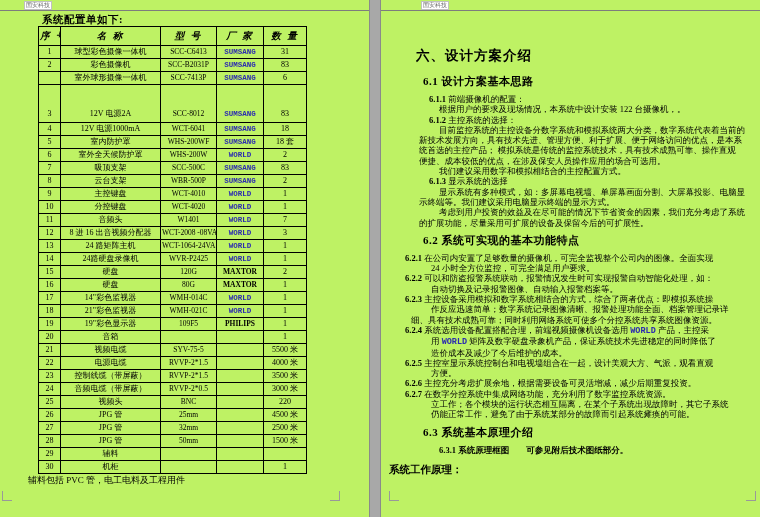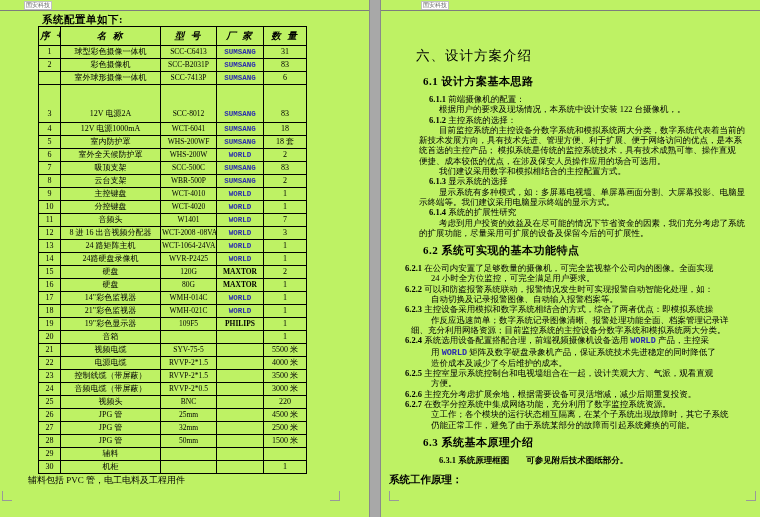--- a/index.html
+++ b/index.html
@@ -42,21 +42,21 @@
   col.c-no{width:22px;}col.c-name{width:100px;}col.c-model{width:56px;}
   col.c-mfr{width:47px;}col.c-qty{width:43px;}
   td.model{font-size:7.5px;}
   td.mfr{font-weight:bold;font-size:7.5px;}
   td.mfr.blue{color:#2b2bb0;}
   .footnote{position:absolute;left:28px;top:474px;font-size:9px;white-space:nowrap;}
 
   
   .right-content{position:absolute;left:0;right:0;top:11px;padding-top:36px;}
   .right-content div{white-space:nowrap;overflow:hidden;}
-  .r-h1{font-size:13.5px;font-weight:normal;margin:0 0 9px 35px;letter-spacing:1px;}
+  .r-h1{font-size:13.5px;font-weight:bold;margin:0 0 9px 35px;letter-spacing:1px;}
   .r-h2{font-size:11px;font-weight:bold;margin:5px 0 5px 42px;letter-spacing:.5px;}
   .r-line{font-size:8.5px;line-height:10.3px;}
   .r-item{margin-left:48px;}
   .r-first{margin-left:58px;}
   .r-cont{margin-left:38px;}
   .r-item2{margin-left:24px;}
   .r-cont2{margin-left:50px;}
   .r-cont3{margin-left:30px;}
   .r-bold{font-weight:bold;}
   .r-principle{font-size:10.5px;font-weight:bold;margin:8px 0 0 8px;}
@@ -329,31 +329,30 @@
       <div class="r-line r-first">根据用户的要求及现场情况，本系统中设计安装 122 台摄像机，。</div>
       <div class="r-line r-item"><span class="num">6.1.2 </span>主控系统的选择：</div>
       <div class="r-line r-first">目前监控系统的主控设备分数字系统和模拟系统两大分类，数字系统代表着当前的</div>
       <div class="r-line r-cont">新技术发展方向，具有技术先进、管理方便、利于扩展、便于网络访问的优点，是本系</div>
       <div class="r-line r-cont">统首选的主控产品； 模拟系统是传统的监控系统技术，具有技术成熟可靠、操作直观</div>
       <div class="r-line r-cont">便捷、成本较低的优点，在涉及保安人员操作应用的场合可选用。</div>
       <div class="r-line r-first">我们建议采用数字和模拟相结合的主控配置方式。</div>
       <div class="r-line r-item"><span class="num">6.1.3 </span>显示系统的选择</div>
       <div class="r-line r-first">显示系统有多种模式，如：多屏幕电视墙、单屏幕画面分割、大屏幕投影、电脑显</div>
       <div class="r-line r-cont">示终端等。我们建议采用电脑显示终端的显示方式。</div>
-      <div class="r-line r-item"><span class="num">6.1.4 </span>系统的扩展性研究</div>
       <div class="r-line r-first">考虑到用户投资的效益及在尽可能的情况下节省资金的因素，我们充分考虑了系统</div>
       <div class="r-line r-cont">的扩展功能，尽量采用可扩展的设备及保留今后的可扩展性。</div>
       <div class="r-h2">6.2 系统可实现的基本功能特点</div>
       <div class="r-line r-item2"><span class="num">6.2.1 </span>在公司内安置了足够数量的摄像机，可完全监视整个公司内的图像。全面实现</div>
       <div class="r-line r-cont2">24 小时全方位监控，可完全满足用户要求。</div>
       <div class="r-line r-item2"><span class="num">6.2.2 </span>可以和防盗报警系统联动，报警情况发生时可实现报警自动智能化处理，如：</div>
       <div class="r-line r-cont2">自动切换及记录报警图像、自动输入报警档案等。</div>
       <div class="r-line r-item2"><span class="num">6.2.3 </span>主控设备采用模拟和数字系统相结合的方式，综合了两者优点：即模拟系统操</div>
       <div class="r-line r-cont2">作反应迅速简单；数字系统记录图像清晰、报警处理功能全面、档案管理记录详</div>
-      <div class="r-line r-cont3">细、充分利用网络资源；目前监控系统的主控设备分数字系统和模拟系统两大分类。</div>
+      <div class="r-line r-cont3">细、具有技术成熟可靠；同时利用网络系统可使多个分控系统共享系统图像资源。</div>
       <div class="r-line r-item2"><span class="num">6.2.4 </span>系统选用设备配置搭配合理，前端视频摄像机设备选用 <span class="blue">WORLD</span> 产品，主控采</div>
       <div class="r-line r-cont2">用 <span class="blue">WORLD</span> 矩阵及数字硬盘录象机产品，保证系统技术先进稳定的同时降低了</div>
       <div class="r-line r-cont2">造价成本及减少了今后维护的成本。</div>
       <div class="r-line r-item2"><span class="num">6.2.5 </span>主控室显示系统控制台和电视墙组合在一起，设计美观大方、气派，观看直观</div>
       <div class="r-line r-cont2">方便。</div>
       <div class="r-line r-item2"><span class="num">6.2.6 </span>主控充分考虑扩展余地，根据需要设备可灵活增减，减少后期重复投资。</div>
       <div class="r-line r-item2"><span class="num">6.2.7 </span>在数字分控系统中集成网络功能，充分利用了数字监控系统资源。</div>
       <div class="r-line r-cont2">立工作；各个模块的运行状态相互隔离，在某个子系统出现故障时，其它子系统</div>
       <div class="r-line r-cont2">仍能正常工作，避免了由于系统某部分的故障而引起系统瘫痪的可能。</div>
       <div class="r-h2">6.3 系统基本原理介绍</div>

